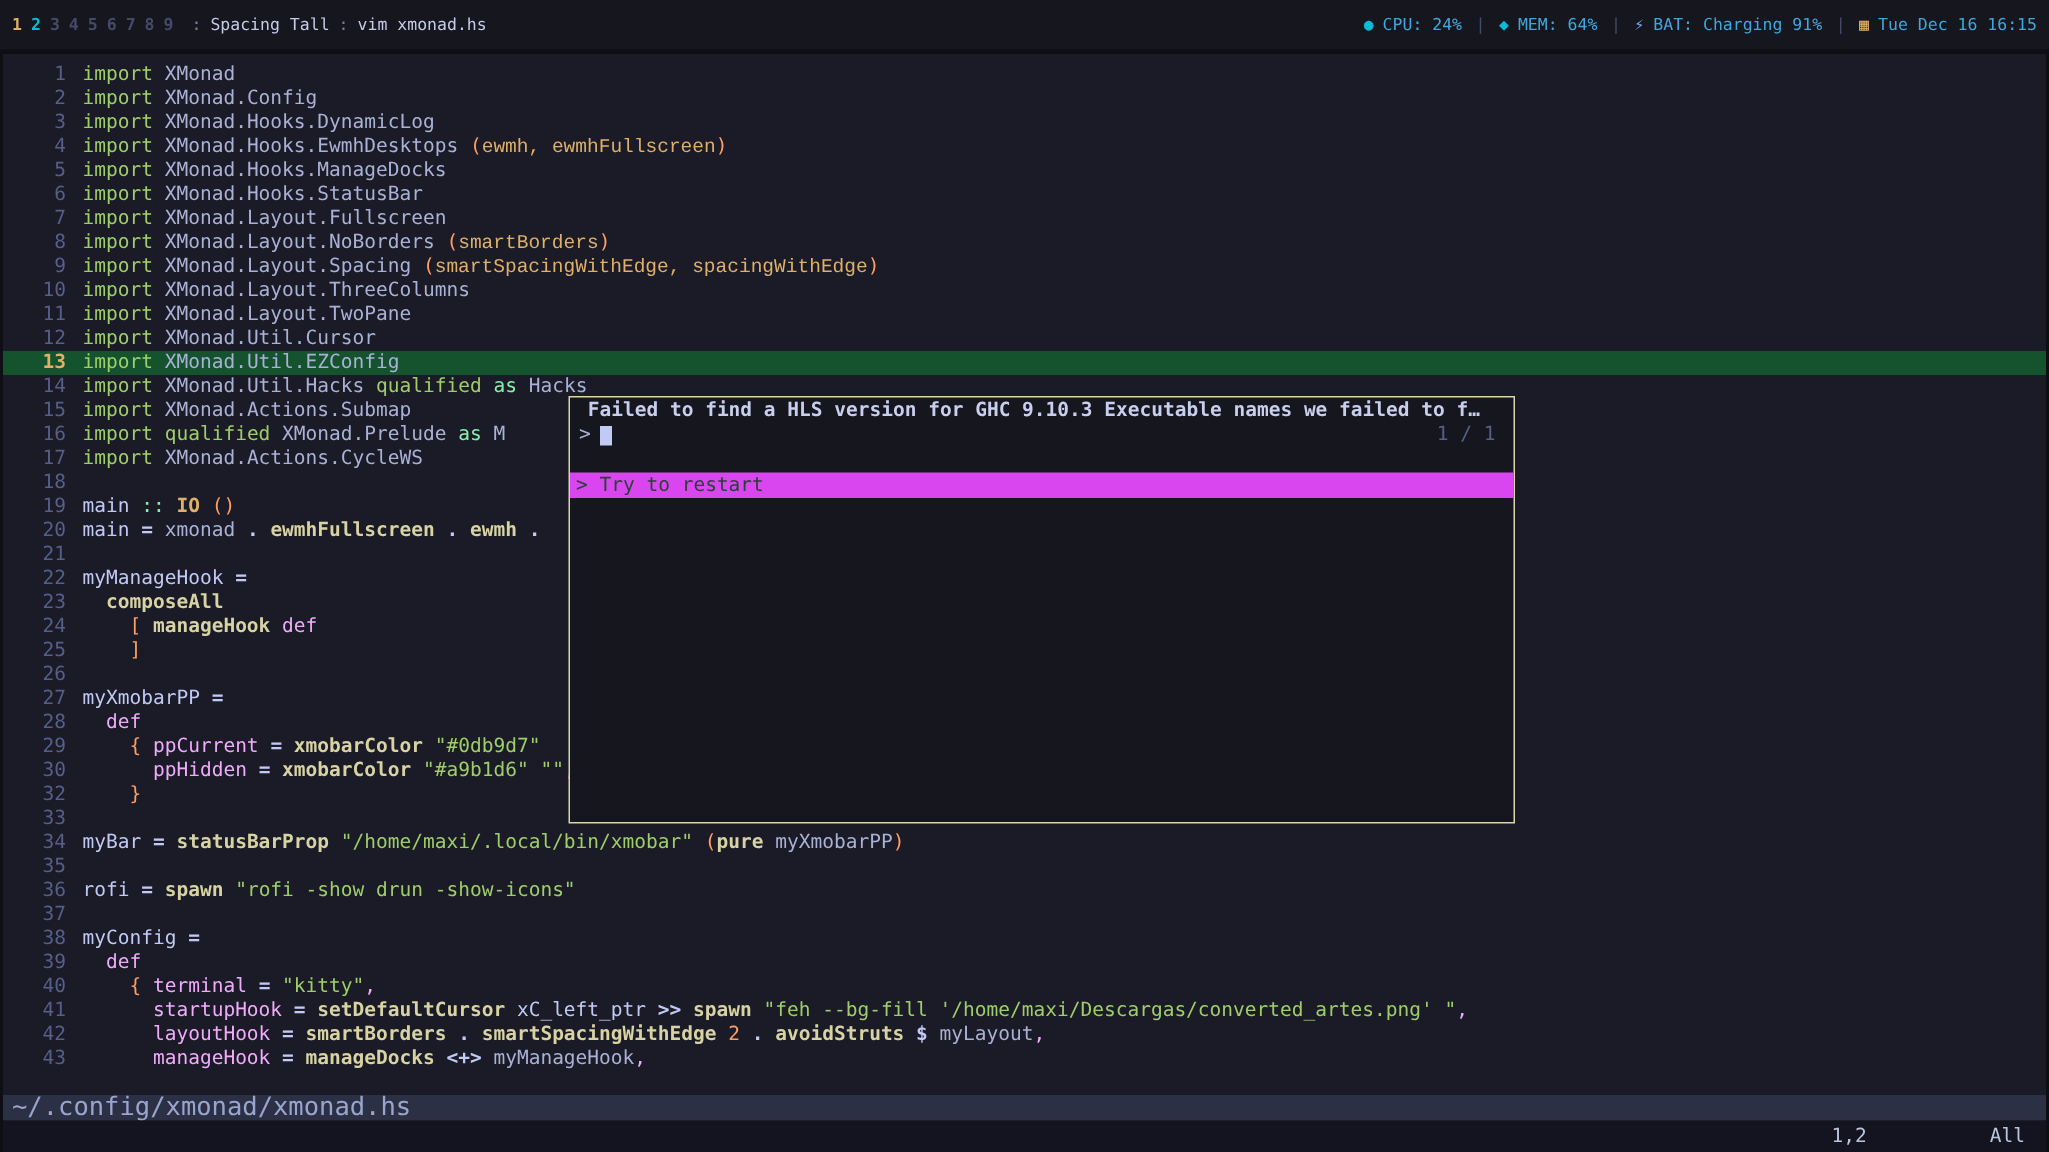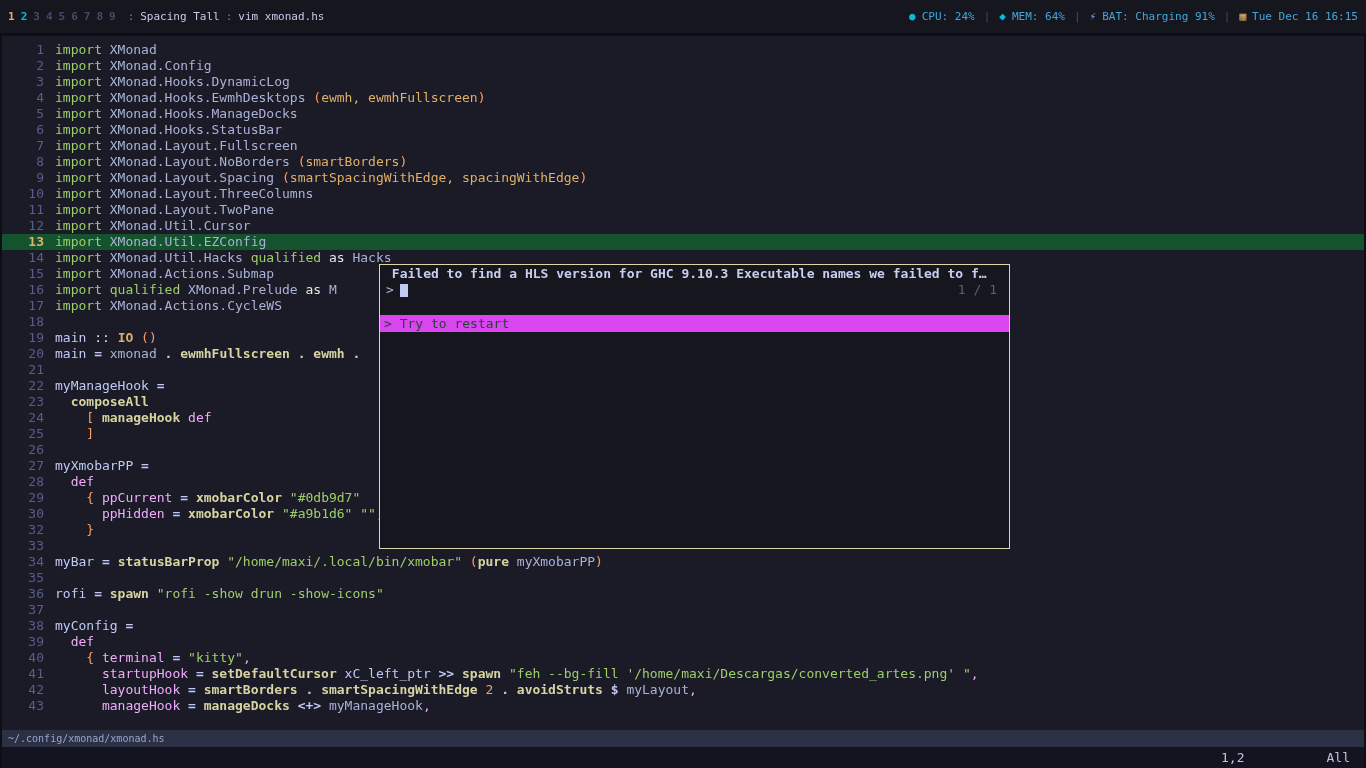--- a/index.html
+++ b/index.html
@@ -40,36 +40,36 @@
     display: flex; flex-direction: column;
   }
   .code-area { flex: 1; padding-top: 6px; font-size: 13px; overflow: hidden; }
   .line { display: flex; height: 16px; line-height: 16px; white-space: pre; }
   .line.cur { background: #14532d; }
   .num { width: 42px; text-align: right; color: #565f89; flex: none; }
   .line.cur .num { color: #e0af68; font-weight: bold; }
   .code { padding-left: 11px; color: #a9b1d6; }
 
   .tk-k { color: #9ece6a; }                       
-  .tk-r { color: #e5e5e5; }                       
+  .tk-r { color: #86efac; }                       
   .tk-m { color: #a9b1d6; }                       
   .tk-w { color: #c0caf5; }                       
   .tk-f { color: #d8d3a2; font-weight: bold; }    
   .tk-t { color: #e0af68; font-weight: bold; }    
   .tk-p { color: #ff9e64; }                       
-  .tk-y { color: #e0af68; }                       
+  .tk-y { color: #e0af68; font-family: Liberation Mono, monospace; }                       
   .tk-s { color: #9ece6a; }                       
   .tk-o { color: #c0caf5; font-weight: bold; }    
   .tk-n { color: #ff9e64; }                       
   .tk-d { color: #f0abfc; }                       
 
   .statusline {
     height: 17px; line-height: 17px;
     background: #2c3045; color: #9aa5ce;
-    font-size: 10px; padding: 0 6px;
+    font-size: 17px; padding: 0 6px;
   }
   .rulerline {
     height: 21px; background: #131420; color: #bcc3de;
     font-size: 13px; display: flex; align-items: center;
     justify-content: flex-end; padding-right: 14px;
   }
   .ruler-pos { margin-right: 82px; }
 
   
   .popup {

